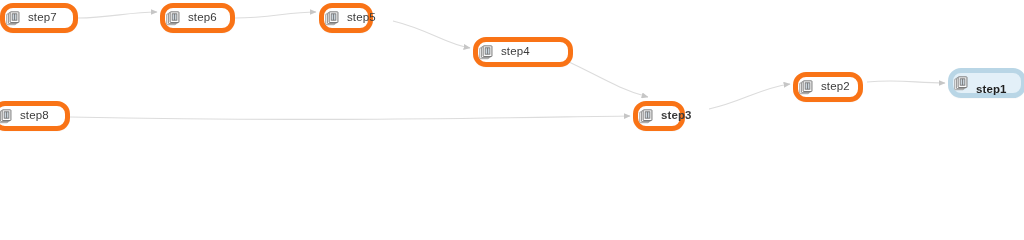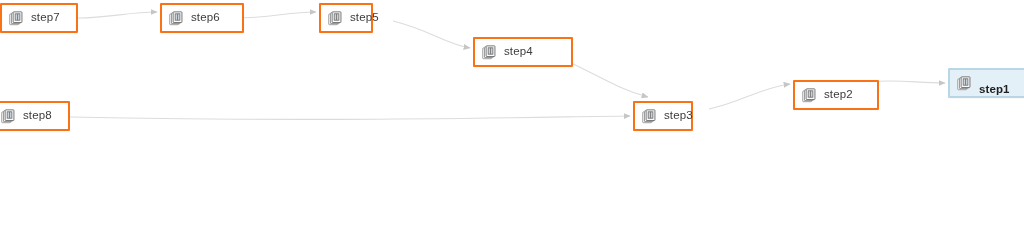--- a/index.html
+++ b/index.html
@@ -21,26 +21,26 @@
     left: 0;
     top: 0;
     width: 1024px;
     height: 136px;
     pointer-events: none;
   }
   .node {
     position: absolute;
     box-sizing: border-box;
     height: 30px;
-    border: 2px solid #f97316;
-    border-radius: 1px;
+    border: 5px solid #f97316;
+    border-radius: 13px;
     background: #ffffff;
     display: flex;
     align-items: center;
-    padding-left: 7px;
+    padding-left: 1px;
     box-shadow: 0 1px 1px rgba(0,0,0,0.025);
   }
   .node.selected {
     background: #e3f0f8;
     border-color: #b9d6e6;
   }
   .node .node-icon {
     width: 15px;
     height: 15px;
     flex: 0 0 15px;
@@ -86,21 +86,21 @@
       <div class="node" style="left: 0px; top: 3px; width: 78px;">
 <svg class="node-icon" viewBox="0 0 16 16" xmlns="http://www.w3.org/2000/svg">
   <rect x="0.8" y="3.2" width="9.4" height="11.4" rx="0.6" fill="#ffffff" stroke="#9a9a9a" stroke-width="1"></rect>
   <rect x="2.6" y="2.0" width="9.4" height="11.4" rx="0.6" fill="#ffffff" stroke="#8e8e8e" stroke-width="1"></rect>
   <rect x="4.4" y="0.9" width="9.4" height="11.4" rx="0.6" fill="#fbfbfb" stroke="#6f6f6f" stroke-width="1"></rect>
   <rect x="6.6" y="3.0" width="5.0" height="6.8" fill="#c9d4dd" stroke="#6f6f6f" stroke-width="0.9"></rect>
   <line x1="9.1" y1="3.0" x2="9.1" y2="9.8" stroke="#6f6f6f" stroke-width="0.9"></line>
 </svg>
         <span class="node-label">step7</span>
       </div>
-      <div class="node" style="left: 160px; top: 3px; width: 84px;">
+      <div class="node" style="left: 160px; top: 3px; width: 75px;">
 <svg class="node-icon" viewBox="0 0 16 16" xmlns="http://www.w3.org/2000/svg">
   <rect x="0.8" y="3.2" width="9.4" height="11.4" rx="0.6" fill="#ffffff" stroke="#9a9a9a" stroke-width="1"></rect>
   <rect x="2.6" y="2.0" width="9.4" height="11.4" rx="0.6" fill="#ffffff" stroke="#8e8e8e" stroke-width="1"></rect>
   <rect x="4.4" y="0.9" width="9.4" height="11.4" rx="0.6" fill="#fbfbfb" stroke="#6f6f6f" stroke-width="1"></rect>
   <rect x="6.6" y="3.0" width="5.0" height="6.8" fill="#c9d4dd" stroke="#6f6f6f" stroke-width="0.9"></rect>
   <line x1="9.1" y1="3.0" x2="9.1" y2="9.8" stroke="#6f6f6f" stroke-width="0.9"></line>
 </svg>
         <span class="node-label">step6</span>
       </div>
       <div class="node" style="left: 319px; top: 3px; width: 54px;">
@@ -116,31 +116,31 @@
       <div class="node" style="left: 473px; top: 37px; width: 100px;">
 <svg class="node-icon" viewBox="0 0 16 16" xmlns="http://www.w3.org/2000/svg">
   <rect x="0.8" y="3.2" width="9.4" height="11.4" rx="0.6" fill="#ffffff" stroke="#9a9a9a" stroke-width="1"></rect>
   <rect x="2.6" y="2.0" width="9.4" height="11.4" rx="0.6" fill="#ffffff" stroke="#8e8e8e" stroke-width="1"></rect>
   <rect x="4.4" y="0.9" width="9.4" height="11.4" rx="0.6" fill="#fbfbfb" stroke="#6f6f6f" stroke-width="1"></rect>
   <rect x="6.6" y="3.0" width="5.0" height="6.8" fill="#c9d4dd" stroke="#6f6f6f" stroke-width="0.9"></rect>
   <line x1="9.1" y1="3.0" x2="9.1" y2="9.8" stroke="#6f6f6f" stroke-width="0.9"></line>
 </svg>
         <span class="node-label">step4</span>
       </div>
-      <div class="node" style="left: 633px; top: 101px; width: 60px;">
+      <div class="node" style="left: 633px; top: 101px; width: 52px; font-weight: bold;">
 <svg class="node-icon" viewBox="0 0 16 16" xmlns="http://www.w3.org/2000/svg">
   <rect x="0.8" y="3.2" width="9.4" height="11.4" rx="0.6" fill="#ffffff" stroke="#9a9a9a" stroke-width="1"></rect>
   <rect x="2.6" y="2.0" width="9.4" height="11.4" rx="0.6" fill="#ffffff" stroke="#8e8e8e" stroke-width="1"></rect>
   <rect x="4.4" y="0.9" width="9.4" height="11.4" rx="0.6" fill="#fbfbfb" stroke="#6f6f6f" stroke-width="1"></rect>
   <rect x="6.6" y="3.0" width="5.0" height="6.8" fill="#c9d4dd" stroke="#6f6f6f" stroke-width="0.9"></rect>
   <line x1="9.1" y1="3.0" x2="9.1" y2="9.8" stroke="#6f6f6f" stroke-width="0.9"></line>
 </svg>
         <span class="node-label">step3</span>
       </div>
-      <div class="node" style="left: 793px; top: 80px; width: 86px;">
+      <div class="node" style="left: 793px; top: 72px; width: 70px;">
 <svg class="node-icon" viewBox="0 0 16 16" xmlns="http://www.w3.org/2000/svg">
   <rect x="0.8" y="3.2" width="9.4" height="11.4" rx="0.6" fill="#ffffff" stroke="#9a9a9a" stroke-width="1"></rect>
   <rect x="2.6" y="2.0" width="9.4" height="11.4" rx="0.6" fill="#ffffff" stroke="#8e8e8e" stroke-width="1"></rect>
   <rect x="4.4" y="0.9" width="9.4" height="11.4" rx="0.6" fill="#fbfbfb" stroke="#6f6f6f" stroke-width="1"></rect>
   <rect x="6.6" y="3.0" width="5.0" height="6.8" fill="#c9d4dd" stroke="#6f6f6f" stroke-width="0.9"></rect>
   <line x1="9.1" y1="3.0" x2="9.1" y2="9.8" stroke="#6f6f6f" stroke-width="0.9"></line>
 </svg>
         <span class="node-label">step2</span>
       </div>
       <div class="node selected" style="left: 948px; top: 68px; width: 78px;">

